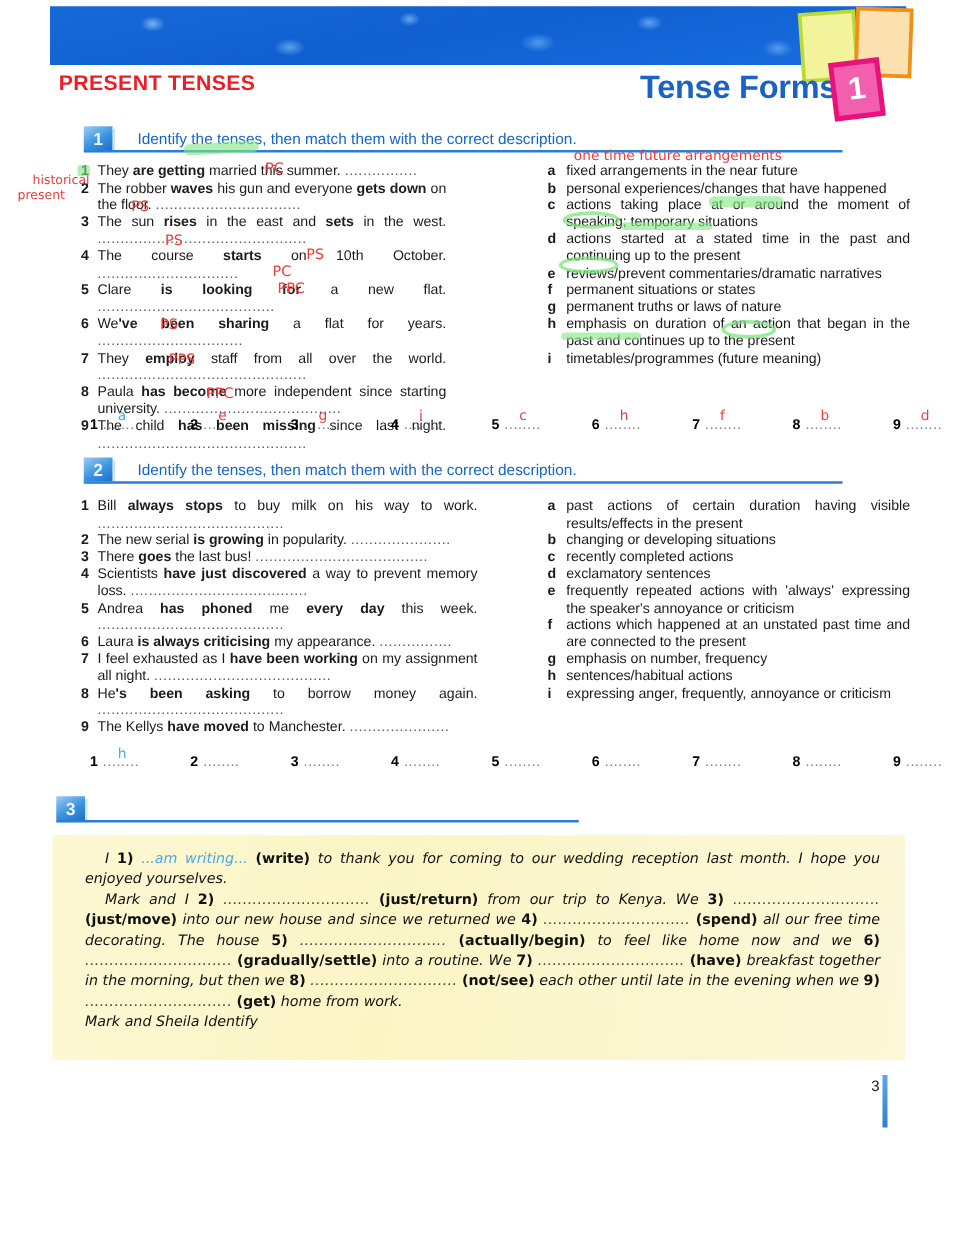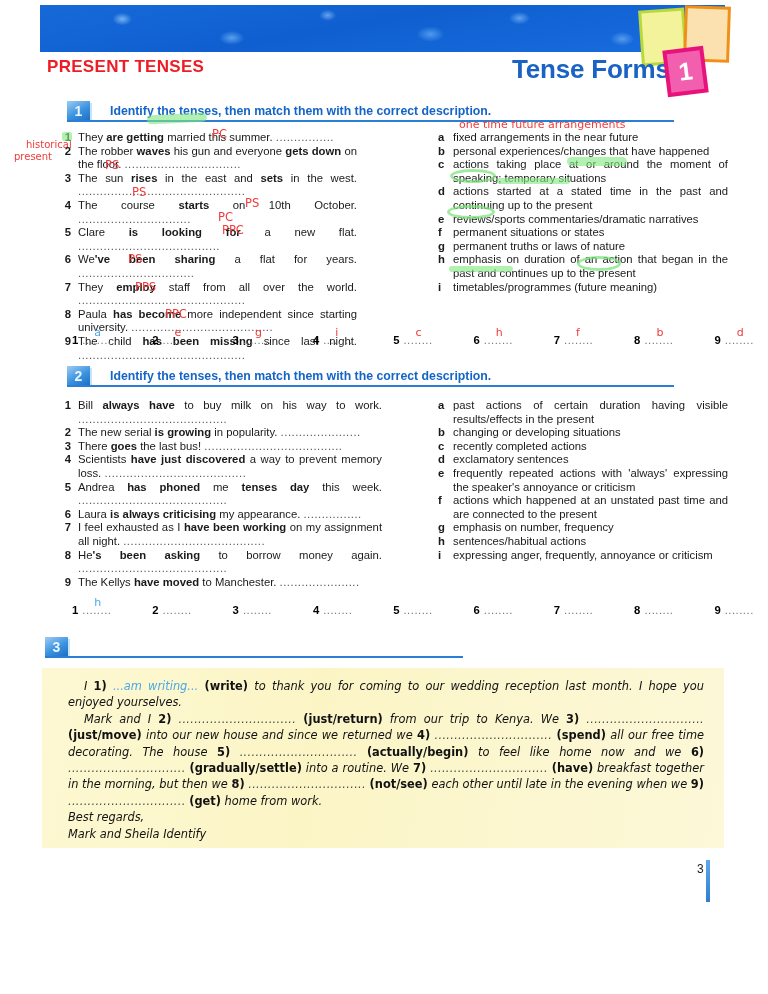--- a/index.html
+++ b/index.html
@@ -91,21 +91,21 @@
     background: linear-gradient(150deg,#9dcdf2 0%, #3b93e0 55%, #1f6fc4 100%);
     color: #eaf5ff;
     font-size: 14px; font-weight: bold;
     display: flex; align-items: center; justify-content: center;
     box-shadow: 2px 2px 0 #c9e3f7;
   }
   .ex-title {
     margin-left: 20px;
     color: #1565c8;
     font-size: 12.3px;
-    font-weight: bold;
+    font-weight: normal;
     white-space: nowrap;
   }
   .ex-rule {
     position: absolute;
     height: 2px;
     background: #2a7fd4;
   }
 
   
   .col {
@@ -317,21 +317,21 @@
     <div class="item just">
       <div class="n">c</div>
       <div class="t">actions taking place at or around the moment of speaking; temporary situations</div>
     </div>
     <div class="item just">
       <div class="n">d</div>
       <div class="t">actions started at a stated time in the past and continuing up to the present</div>
     </div>
     <div class="item just">
       <div class="n">e</div>
-      <div class="t">reviews/sports commentaries/dramatic narratives</div>
+      <div class="t">reviews/prevent commentaries/dramatic narratives</div>
     </div>
     <div class="item just">
       <div class="n">f</div>
       <div class="t">permanent situations or states</div>
     </div>
     <div class="item just">
       <div class="n">g</div>
       <div class="t">permanent truths or laws of nature</div>
     </div>
     <div class="item just">
@@ -392,37 +392,37 @@
 
 <div class="ex-head" style="left:67px; top:366px;">
   <div class="ex-num">2</div>
   <div class="ex-title">Identify the tenses, then match them with the correct description.</div>
 </div>
 <div class="ex-rule" style="left:67px; top:385px; width:607px;"></div>
 
 <div class="col" id="ex2-left" style="left:62px; top:399px; width:320px;">
     <div class="item just">
       <div class="n">1</div>
-      <div class="t">Bill <b>always have</b> to buy milk on his way to work. <span class="dots">.........................................</span></div>
+      <div class="t">Bill <b>always stops</b> to buy milk on his way to work. <span class="dots">.........................................</span></div>
     </div>
     <div class="item just">
       <div class="n">2</div>
       <div class="t">The new serial <b>is growing</b> in popularity. <span class="dots">......................</span></div>
     </div>
     <div class="item just">
       <div class="n">3</div>
       <div class="t">There <b>goes</b> the last bus! <span class="dots">......................................</span></div>
     </div>
     <div class="item just">
       <div class="n">4</div>
       <div class="t">Scientists <b>have just discovered</b> a way to prevent memory loss. <span class="dots">.......................................</span></div>
     </div>
     <div class="item just">
       <div class="n">5</div>
-      <div class="t">Andrea <b>has phoned</b> me <b>tenses day</b> this week. <span class="dots">.........................................</span></div>
+      <div class="t">Andrea <b>has phoned</b> me <b>every day</b> this week. <span class="dots">.........................................</span></div>
     </div>
     <div class="item just">
       <div class="n">6</div>
       <div class="t">Laura <b>is always criticising</b> my appearance. <span class="dots">................</span></div>
     </div>
     <div class="item just">
       <div class="n">7</div>
       <div class="t">I feel exhausted as I <b>have been working</b> on my assignment all night. <span class="dots">.......................................</span></div>
     </div>
     <div class="item just">
@@ -514,18 +514,17 @@
 
 <div class="ex-head" style="left:45px; top:637px;">
   <div class="ex-num">3</div>
 </div>
 <div class="ex-rule" style="left:45px; top:656px; width:418px;"></div>
 
 <div class="letter-box"></div>
 <div class="letter-text" id="letter">
     <p class="indent">I <span class="num">1)</span> <span class="filled">...am writing...</span> <b>(write)</b> to thank you for coming to our wedding reception last month. I hope you enjoyed yourselves.</p>
     <p class="indent">Mark and I <span class="num">2)</span> <span class="blank">..............................</span> <b>(just/return)</b> from our trip to Kenya. We <span class="num">3)</span> <span class="blank">..............................</span> <b>(just/move)</b> into our new house and since we returned we <span class="num">4)</span> <span class="blank">..............................</span> <b>(spend)</b> all our free time decorating. The house <span class="num">5)</span> <span class="blank">..............................</span> <b>(actually/begin)</b> to feel like home now and we <span class="num">6)</span> <span class="blank">..............................</span> <b>(gradually/settle)</b> into a routine. We <span class="num">7)</span> <span class="blank">..............................</span> <b>(have)</b> breakfast together in the morning, but then we <span class="num">8)</span> <span class="blank">..............................</span> <b>(not/see)</b> each other until late in the evening when we <span class="num">9)</span> <span class="blank">..............................</span> <b>(get)</b> home from work.</p>
-    <p>Best regards,</p>
     <p>Mark and Sheila Identify</p>
   </div>
 
 <div class="page-num">3</div>
 <div class="page-bar"></div>
 
 </body></html>

